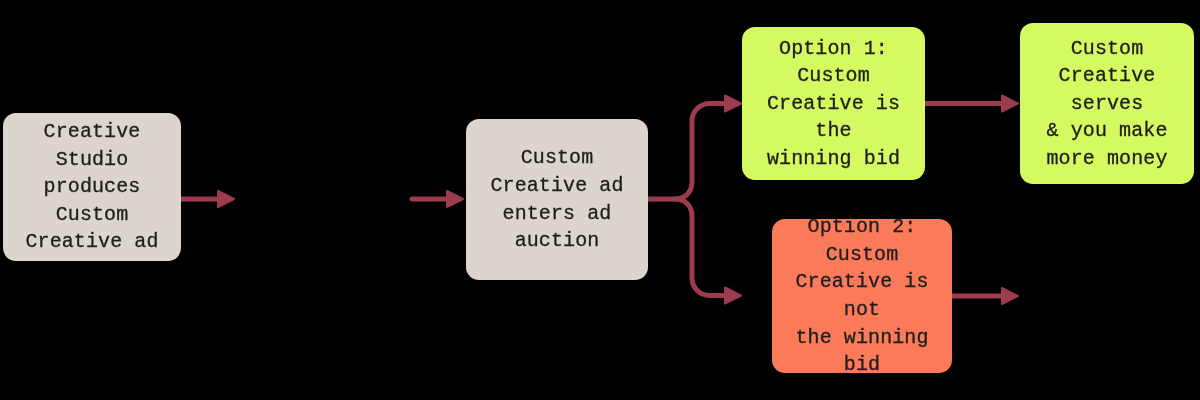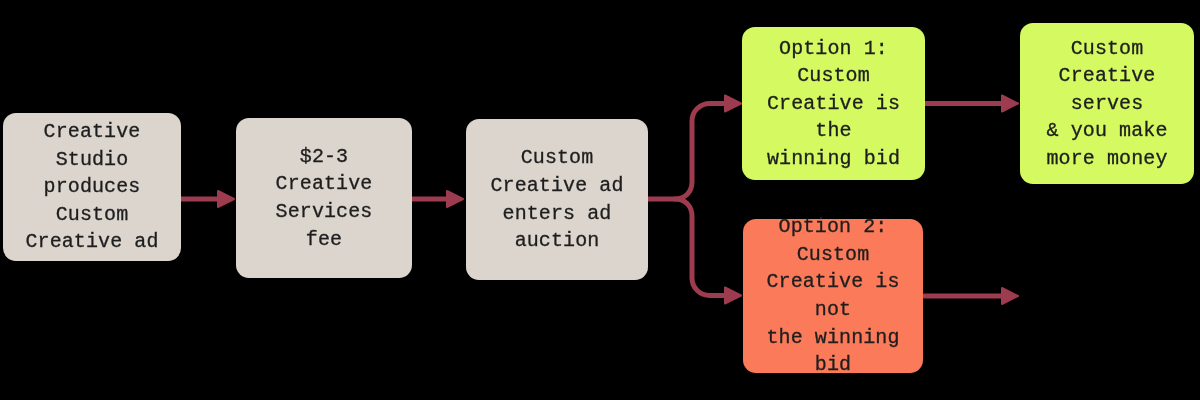--- a/index.html
+++ b/index.html
@@ -47,21 +47,21 @@
     border-radius: 13px;
     display: flex;
     align-items: center;
     justify-content: center;
     text-align: center;
     padding: 10px 20px;
     font-family: Liberation Mono, monospace;
   }
   .node--neutral  { background: var(--box-neutral); }
   .node--positive { background: var(--box-positive); }
-  .node--negative { background: var(--box-negative); }
+  .node--negative { background: var(--box-negative); margin-left: 29px; }
   .node-text {
     white-space: pre-line;
     font-size: 20px;
     line-height: 1.38;
     font-weight: 500;
     -webkit-text-stroke: 0.3px var(--text);
     color: var(--text);
     letter-spacing: 0.1px;
   }
 </style>
@@ -91,26 +91,20 @@
     <polygon class="arrow-head" points="1018,296 1002,288 1002,304"></polygon>
   </svg>
 
   <div class="node node--neutral" style="left:3px; top:113px; width:178px; height:148px;">
     <span class="node-text">Creative Studio
 produces
 Custom
 Creative ad</span>
   </div>
 
-  <div class="node node--neutral" style="left:236px; top:118px; width:176px; height:160px;">
-    <span class="node-text">$2-3
-Creative
-Services
-fee</span>
-  </div>
 
   <div class="node node--neutral" style="left:466px; top:119px; width:182px; height:161px;">
     <span class="node-text">Custom
 Creative ad
 enters ad
 auction</span>
   </div>
 
   <div class="node node--positive" style="left:742px; top:27px; width:183px; height:153px;">
     <span class="node-text">Option 1:

